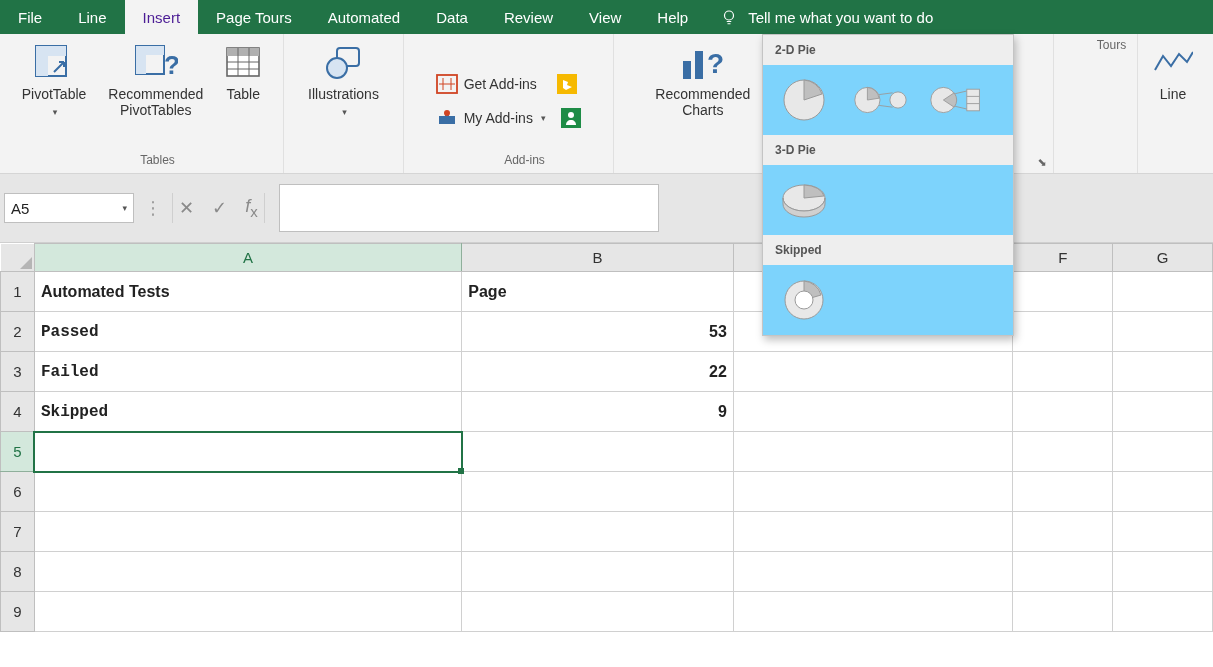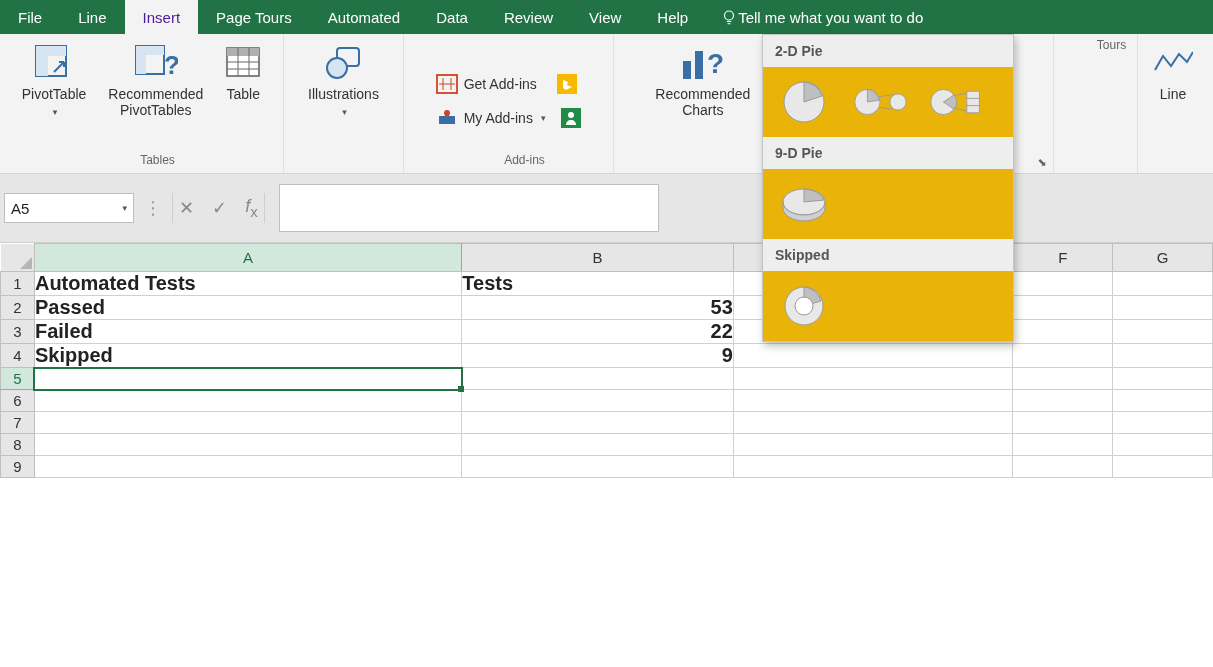--- a/index.html
+++ b/index.html
@@ -2,21 +2,21 @@
 <html><head>
 <meta charset="utf-8">
 <style>
   * { box-sizing: border-box; font-family: "Segoe UI", Arial, sans-serif; }
   body { margin:0; background:#fff; width:1213px; height:667px; overflow:hidden; font-size:13px; color:#222; }
   
   .tabbar { background:#217346; display:flex; align-items:stretch; height:34px; color:#fff; font-size:15px; }
   .tab { padding:0 18px; display:flex; align-items:center; cursor:pointer; }
   .tab.file { background:#217346; }
   .tab.active { background:#f3f3f3; color:#4c1d95; font-weight:400; }
-  .tellme { display:flex; align-items:center; padding-left:14px; }
+  .tellme { display:flex; align-items:center; gap:10px; padding-left:14px; }
   .bulb { width:18px; height:18px; }
   
   .ribbon { background:#f3f3f3; border-bottom:1px solid #d5d5d5; height:140px; display:flex; position:relative; }
   .group { border-right:1px solid #e0e0e0; padding:4px 8px 2px 8px; display:flex; flex-direction:column; align-items:center; justify-content:space-between; position:relative;}
   .group-label { font-size:12px; color:#666; text-align:center; padding-bottom:4px;margin-left:32px; }
   .group-body { display:flex; align-items:flex-start; gap:10px; flex:1; }
   .bigbtn { display:flex; flex-direction:column; align-items:center; justify-content:flex-start; width:auto; padding:4px 6px 0 6px; cursor:pointer; text-align:center; font-size:14px; color:#333;}
   .bigbtn .ic { height:42px; display:flex; align-items:center; justify-content:center; }
   .bigbtn .lbl { margin-top:2px; line-height:1.15; }
   .dd-arr { font-size:9px; color:#555; display:inline-block; margin-left:2px;}
@@ -33,28 +33,28 @@
   .fbar { background:#fff; border:1px solid #bfbfbf; flex:0 0 380px; height:48px; margin-left:4px;}
   
   .gridwrap { position:relative; }
   table.sheet { border-collapse:collapse; table-layout:fixed; }
   .selectall { width:34px; height:28px; background:#e6e6e6; border-right:1px solid #bfbfbf; border-bottom:1px solid #bfbfbf; position:relative;}
   .selectall::after{content:""; position:absolute; right:2px; bottom:2px; border-style:solid; border-width:0 0 12px 12px; border-color:transparent transparent #b5b5b5 transparent;}
   th.colh { background:#e6e6e6; border:1px solid #bfbfbf; font-weight:400; font-size:15px; color:#333; height:28px; }
   th.rowh { background:#e6e6e6; border:1px solid #bfbfbf; font-weight:400; font-size:15px; color:#333; width:34px; }
   th.rowh.selh { background:#d3e8dc; border-top:1px solid #8faf9b; border-bottom:1px solid #8faf9b; color:#217346;}
   th.colh.selh { background:#d3e8dc; border-left:1px solid #8faf9b; border-right:1px solid #8faf9b; color:#217346;}
-  td.cell { border:1px solid #d0d0d0; font-size:20px; padding:0 0; height:22px; background:#fff; }
+  td.cell { border:1px solid #d0d0d0; font-size:16px; padding:0 6px; height:40px; background:#fff; }
   .hdrcell { background:#b8cde4; font-family:Verdana, Arial, sans-serif; font-weight:900; font-size:26px; height:44px; padding-left:6px;}
-  .datacell-l { background:#e9e9e9; font-family:Liberation Sans, sans-serif; font-weight:900; font-size:24px; height:42px; padding-left:6px;}
+  .datacell-l { background:#e9e9e9; font-family:Liberation Mono, monospace; font-weight:900; font-size:24px; height:42px; padding-left:6px;}
   .datacell-r { background:#e9e9e9; font-family:Verdana, Arial, sans-serif; font-weight:900; font-size:24px; text-align:right; height:42px; padding-right:6px;}
   td.sel { outline:2px solid #217346; outline-offset:-1px; position:relative;}
   td.sel::after{ content:""; position:absolute; right:-3px; bottom:-3px; width:6px; height:6px; background:#217346;}
   
-  .dropdown { position:absolute; top:0; left:762px; width:252px; background:#eab308; border:1px solid #c4c4c4; box-shadow:2px 4px 8px rgba(0,0,0,.25); z-index:50; font-size:14px; color:#444;}
+  .dropdown { position:absolute; top:0; left:762px; width:252px; background:#7dd3fc; border:1px solid #c4c4c4; box-shadow:2px 4px 8px rgba(0,0,0,.25); z-index:50; font-size:12px; color:#444;}
   .dd-head { background:#eeeeee; padding:8px 12px; font-weight:600; color:#555;}
   .dd-row { display:flex; gap:22px; padding:12px 14px; }
   .dd-item { width:54px; height:46px; display:flex; align-items:center; justify-content:center; cursor:pointer;}
   .dd-foot { border-top:1px solid #e3e3e3; padding:10px 12px; display:flex; align-items:center; gap:12px; cursor:pointer;}
   .dd-foot svg{flex:0 0 auto;}
   svg { display:block; }
 </style>
 </head>
 <body>
 
@@ -315,21 +315,21 @@
             <circle cx="16" cy="22" r="14" fill="#e8e8e8" stroke="#9a9a9a"></circle>
             <path d="M16 22 L28 14 A14 14 0 0 1 28 30 z" fill="#bfbfbf" stroke="#9a9a9a"></path>
             <line x1="29" y1="15" x2="42" y2="12" stroke="#9a9a9a"></line>
             <line x1="29" y1="29" x2="42" y2="32" stroke="#9a9a9a"></line>
             <rect x="42" y="10" width="14" height="24" fill="#e8e8e8" stroke="#9a9a9a"></rect>
             <line x1="42" y1="18" x2="56" y2="18" stroke="#9a9a9a"></line>
             <line x1="42" y1="26" x2="56" y2="26" stroke="#9a9a9a"></line>
           </svg>
       </div>
     </div>
-    <div class="dd-head">9-D Pie</div>
+    <div class="dd-head">3-D Pie</div>
     <div class="dd-row">
       <div class="dd-item">
         <svg width="50" height="40" viewBox="0 0 50 40">
             <ellipse cx="25" cy="18" rx="21" ry="13" fill="#e8e8e8" stroke="#9a9a9a"></ellipse>
             <path d="M25 18 L25 5 A21 13 0 0 1 45 16 z" fill="#bfbfbf" stroke="#9a9a9a"></path>
             <path d="M4 18 a21 13 0 0 0 42 0 v6 a21 13 0 0 1 -42 0 z" fill="#d0d0d0" stroke="#9a9a9a"></path>
           </svg>
       </div>
     </div>
     <div class="dd-head">Skipped</div>
@@ -374,21 +374,21 @@
     <th class="selectall"></th>
     <th class="colh selh">A</th>
     <th class="colh">B</th>
     <th class="colh">C</th>
     <th class="colh">F</th>
     <th class="colh">G</th>
   </tr>
   <tr>
     <th class="rowh">1</th>
     <td class="cell hdrcell">Automated Tests</td>
-    <td class="cell hdrcell">Tests</td>
+    <td class="cell hdrcell">Page</td>
     <td class="cell hdrcell"></td>
     <td class="cell"></td>
     <td class="cell"></td>
   </tr>
   <tr>
     <th class="rowh">2</th>
     <td class="cell datacell-l">Passed</td>
     <td class="cell datacell-r">53</td>
     <td class="cell datacell-r"></td>
     <td class="cell"></td>

